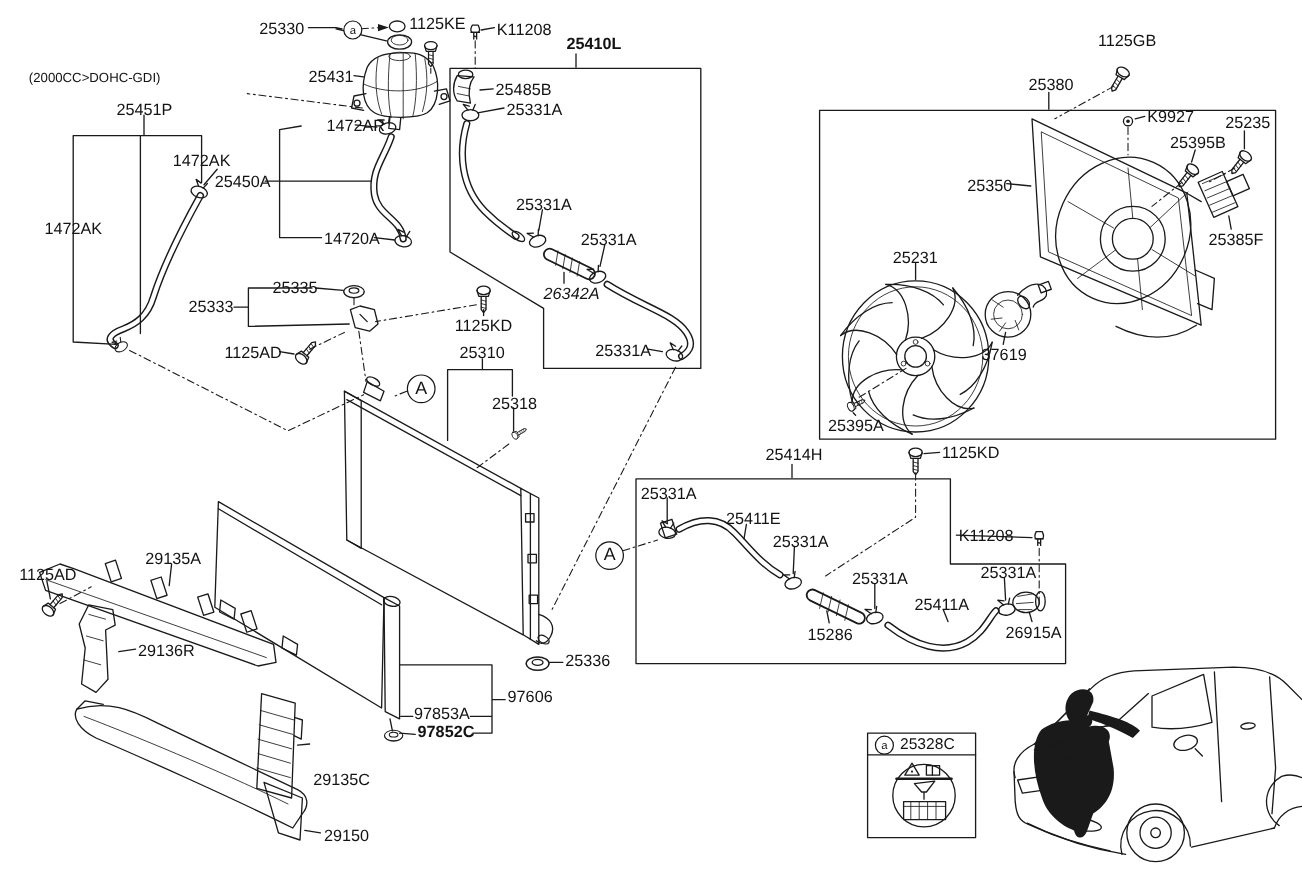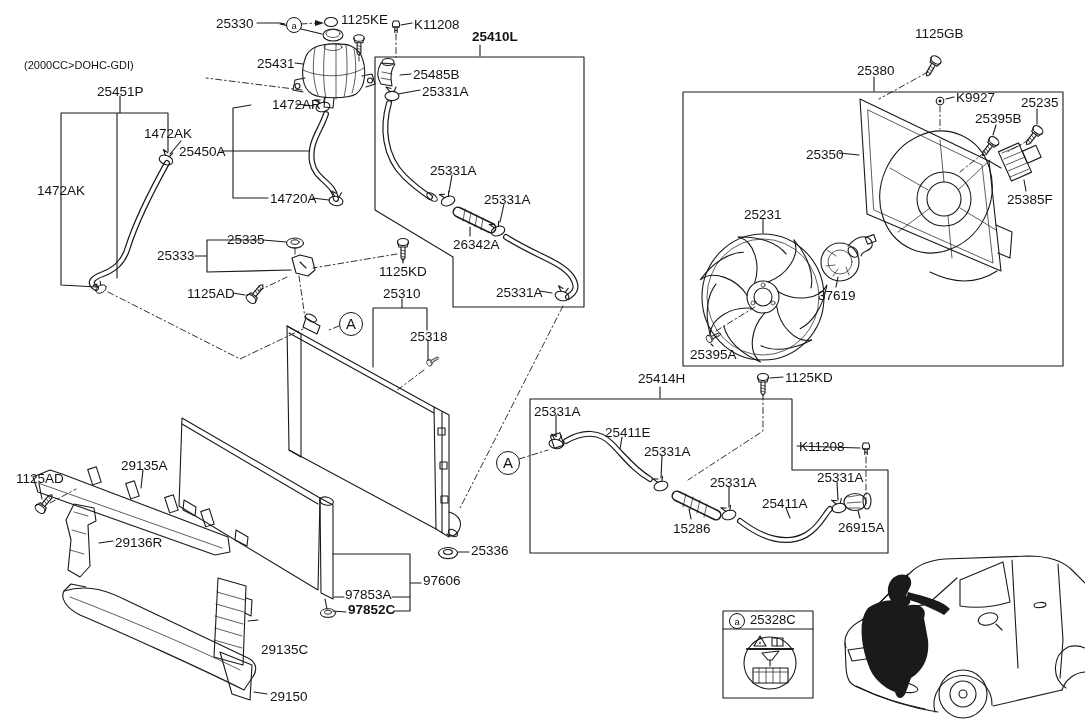--- a/index.html
+++ b/index.html
@@ -385,21 +385,21 @@
       <span class="label" style="left: 252px; top: 97px; margin-left: 20px;">1472AR</span>
       <span class="label" style="left: 806px; top: 147px;">25350</span>
       <span class="label" style="left: 1007px; top: 192px;">25385F</span>
       <span class="label" style="left: 144px; top: 126px;">1472AK</span>
       <span class="label" style="left: 179px; top: 144px;">25450A</span>
       <span class="label" style="left: 37px; top: 183px;">1472AK</span>
       <span class="label" style="left: 744px; top: 207px;">25231</span>
       <span class="label" style="left: 270px; top: 191px;">14720A</span>
       <span class="label" style="left: 227px; top: 232px;">25335</span>
       <span class="label" style="left: 157px; top: 248px;">25333</span>
-      <span class="label" style="left: 453px; top: 237px;">26342A</span>
+      <span class="label" style="left: 453px; top: 237px; font-style: italic;">26342A</span>
       <span class="label" style="left: 379px; top: 264px;">1125KD</span>
       <span class="label" style="left: 383px; top: 286px;">25310</span>
       <span class="label" style="left: 818px; top: 288px;">37619</span>
       <span class="label" style="left: 187px; top: 286px;">1125AD</span>
       <span class="label" style="left: 413px; top: 67px;">25485B</span>
       <span class="label" style="left: 422px; top: 84px;">25331A</span>
       <span class="label" style="left: 430px; top: 163px;">25331A</span>
       <span class="label" style="left: 484px; top: 192px;">25331A</span>
       <span class="label" style="left: 496px; top: 285px;">25331A</span>
       <span class="label" style="left: 410px; top: 329px;">25318</span>

